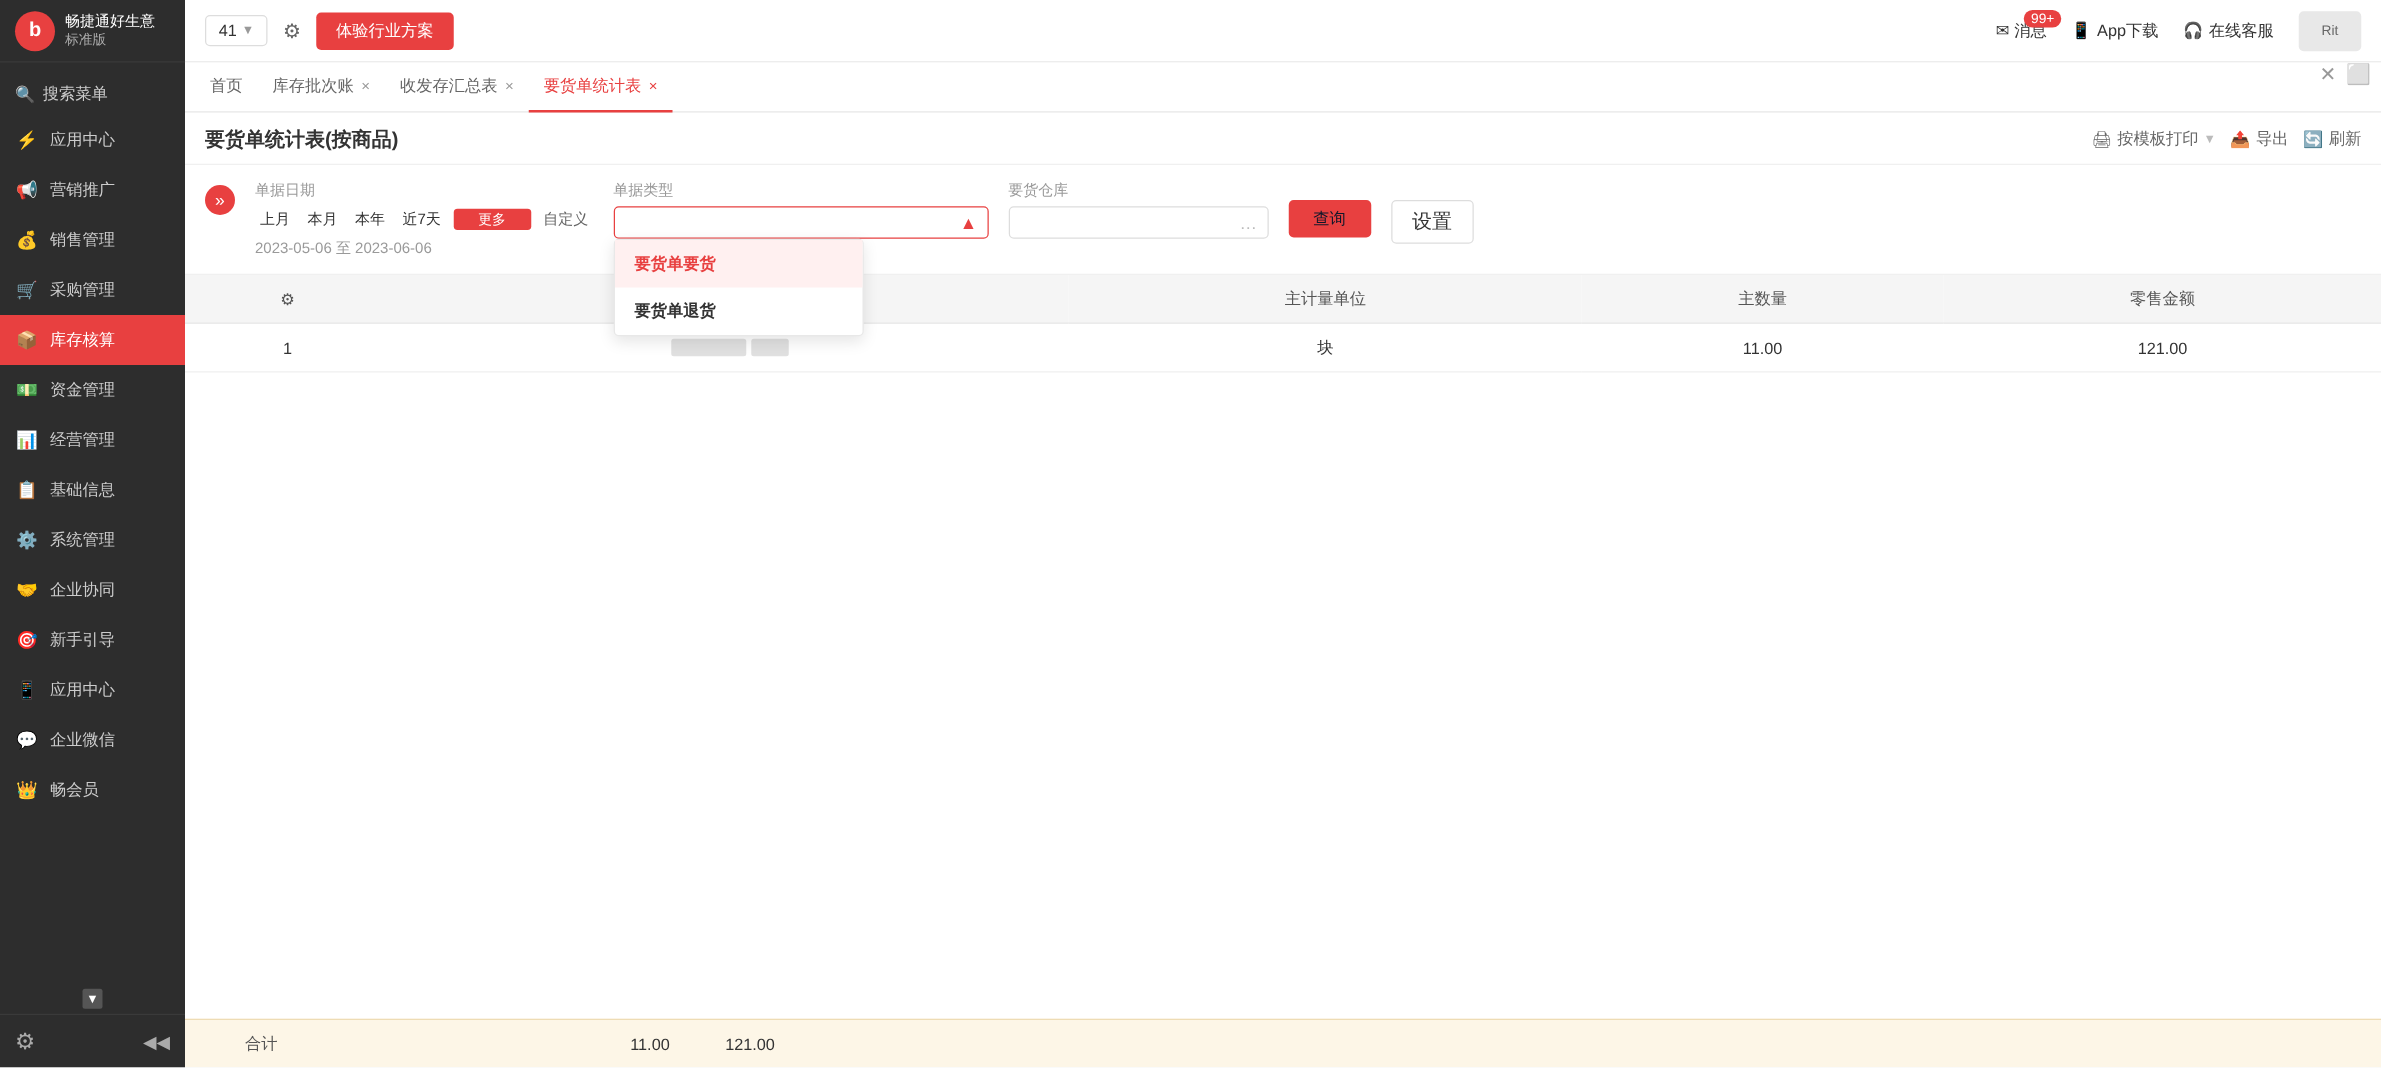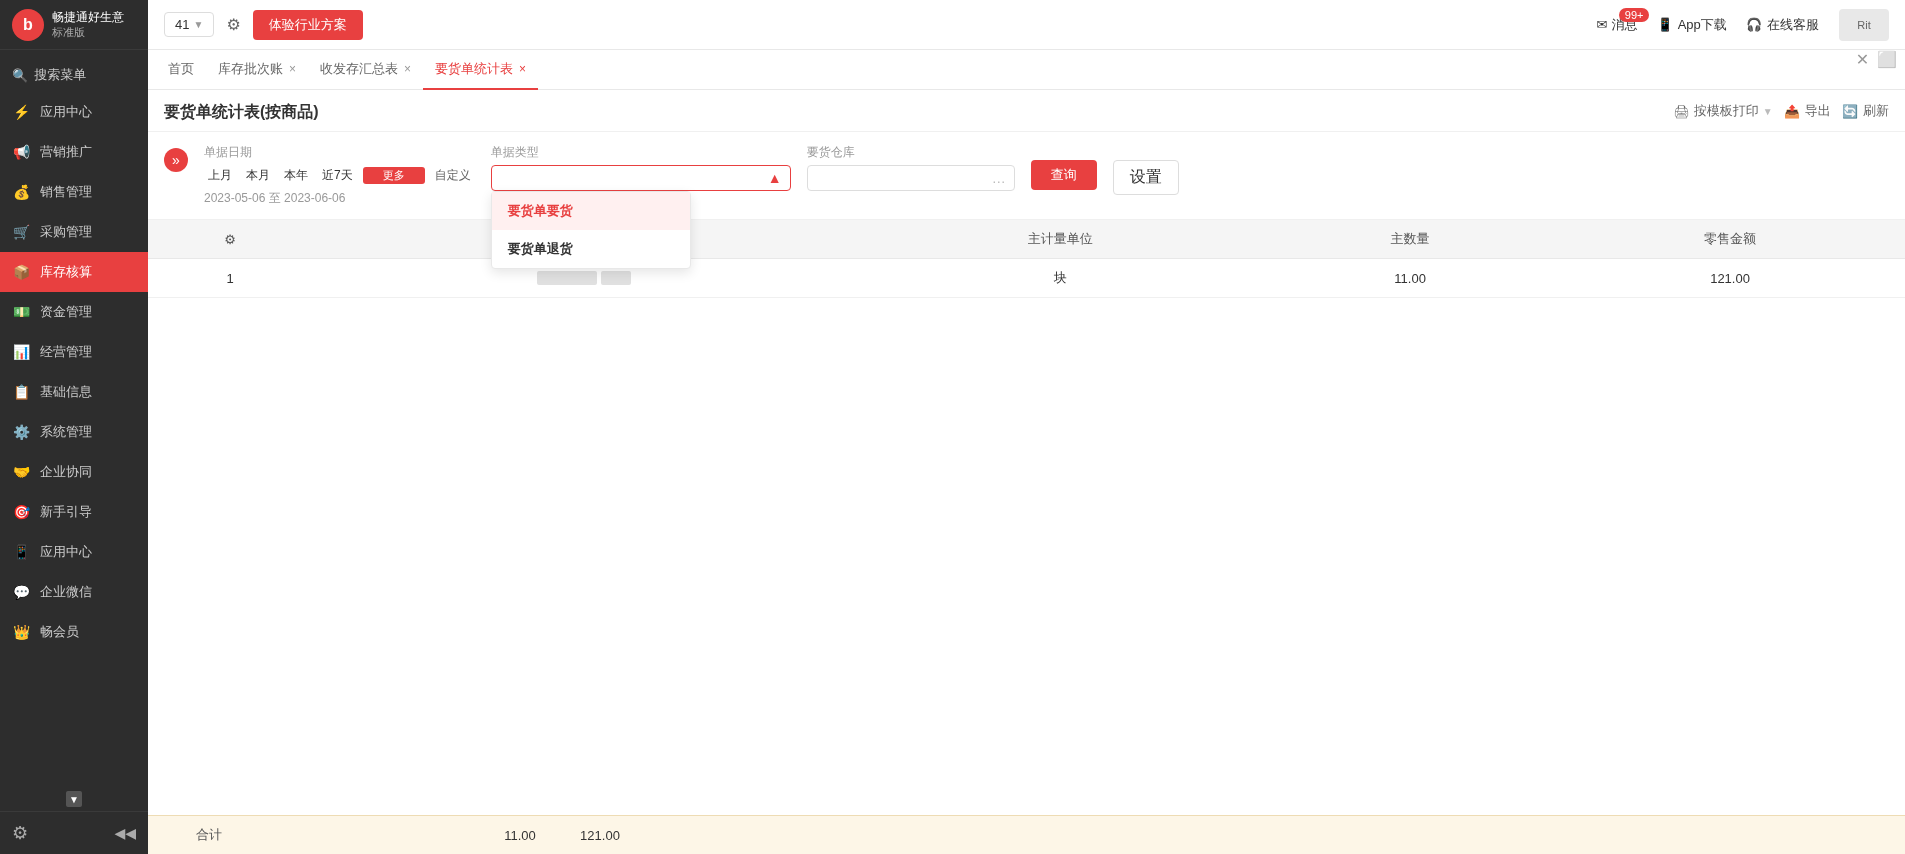--- a/index.html
+++ b/index.html
@@ -362,21 +362,21 @@
       min-width: 180px;
     }
     .filter-warehouse-input {
       flex: 1;
       border: none;
       outline: none;
       font-size: 13px;
     }
     .btn-query {
       background: #e84040;
-      color: #ffffff;
+      color: #0f172a;
       border: none;
       border-radius: 4px;
       padding: 6px 20px;
       font-size: 13px;
       cursor: pointer;
       margin-top: 16px;
     }
     .btn-settings-filter {
       background: #fff;
       color: #333;

